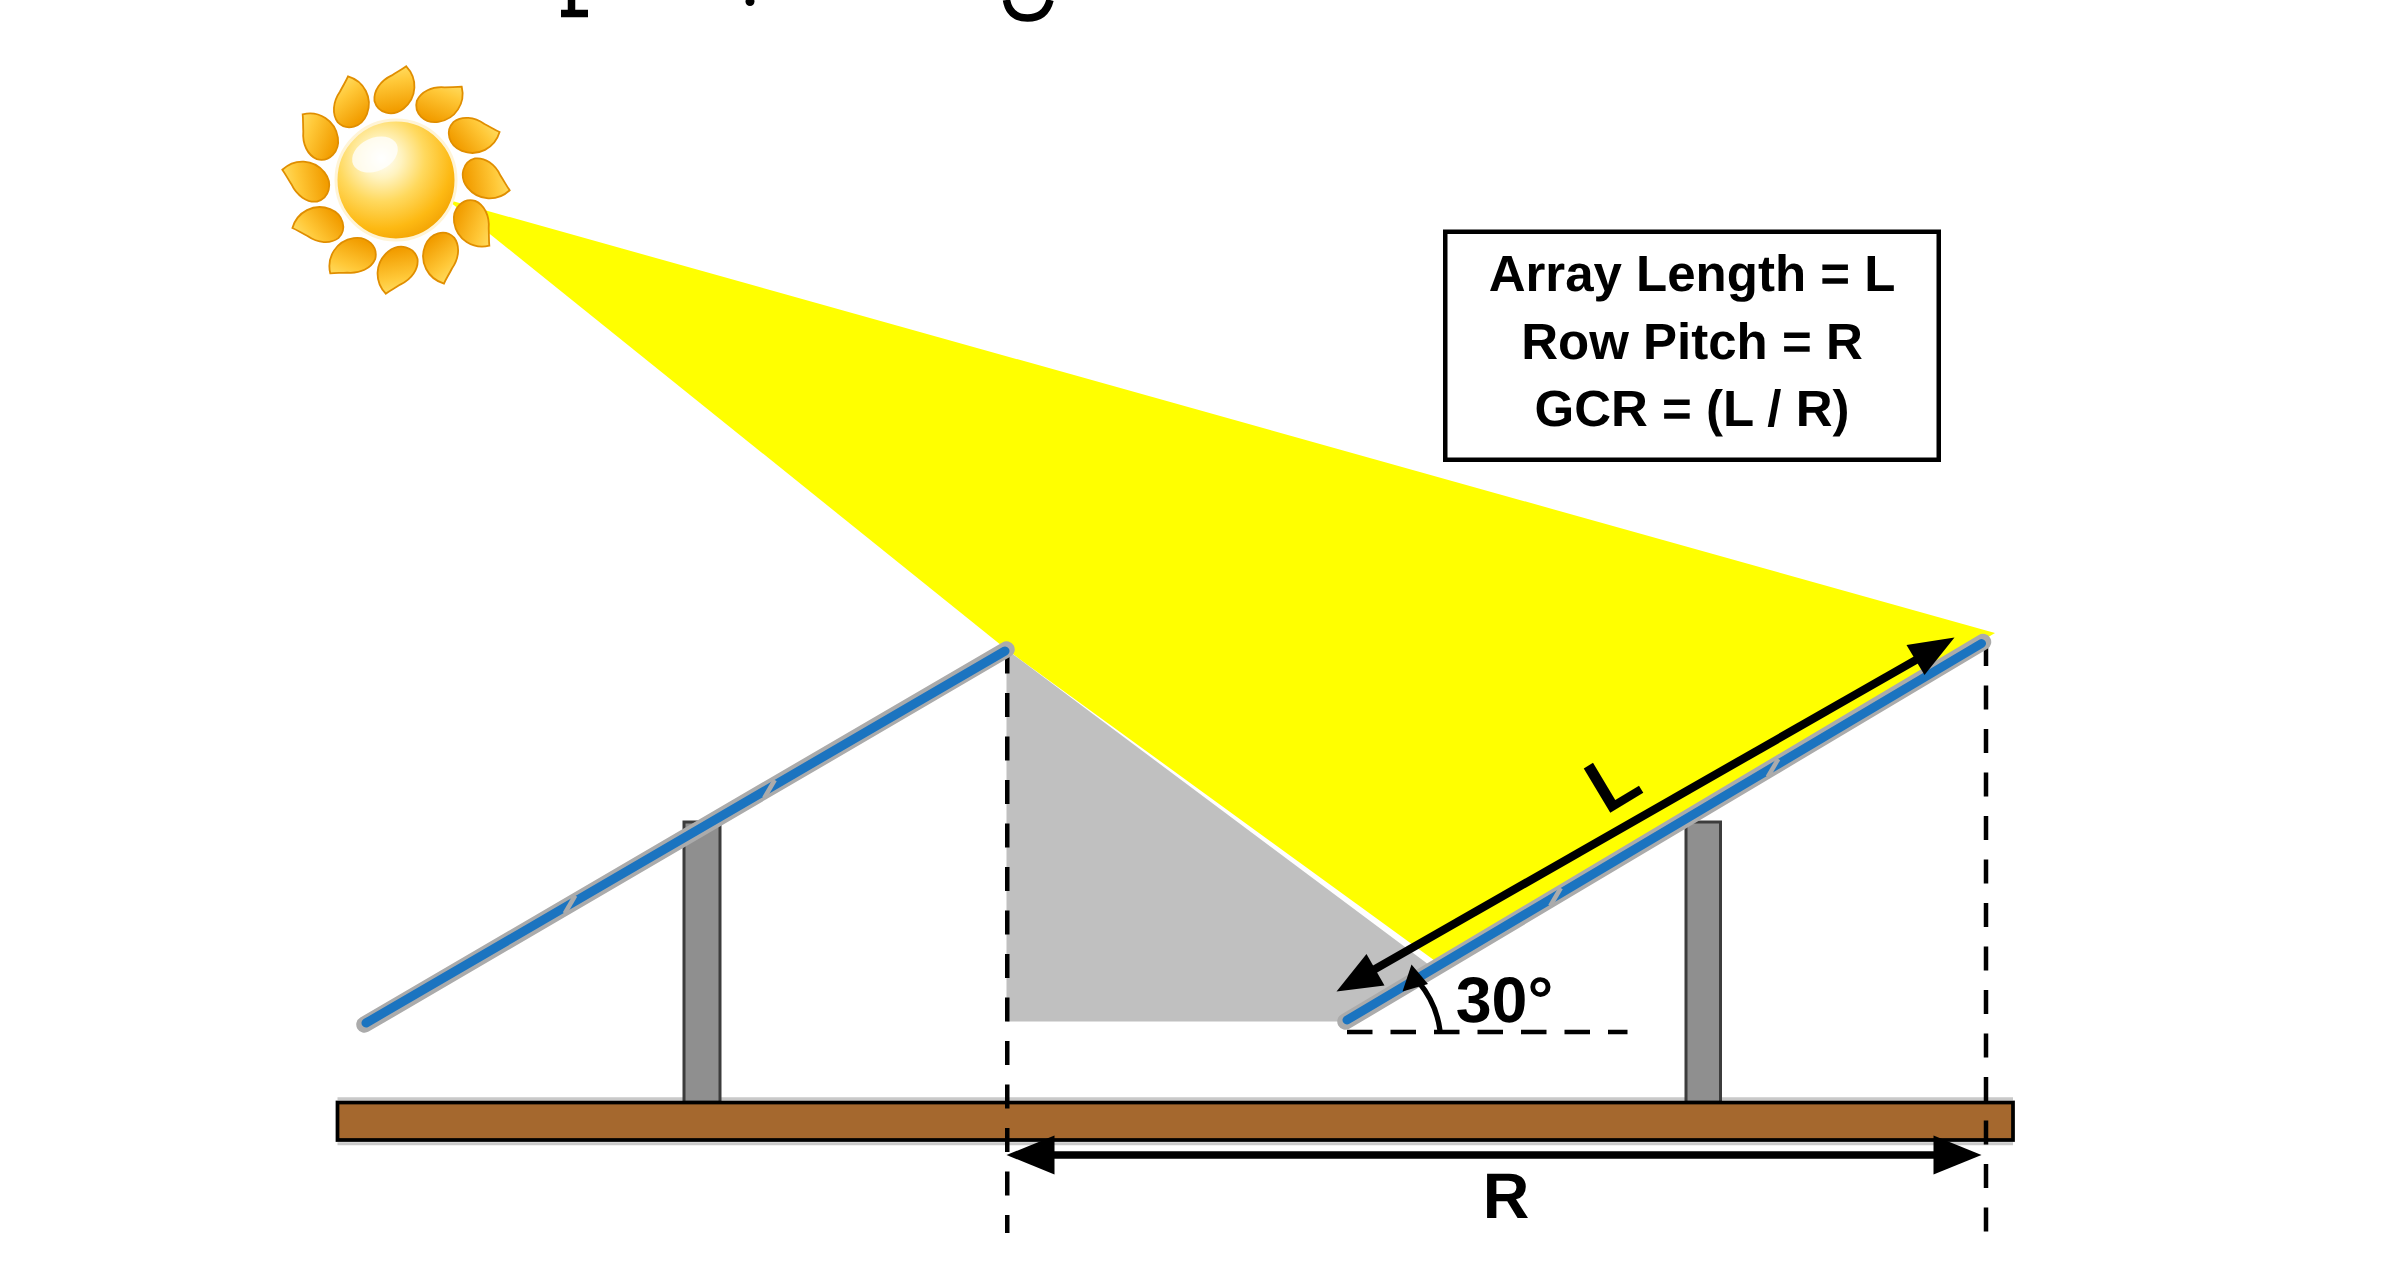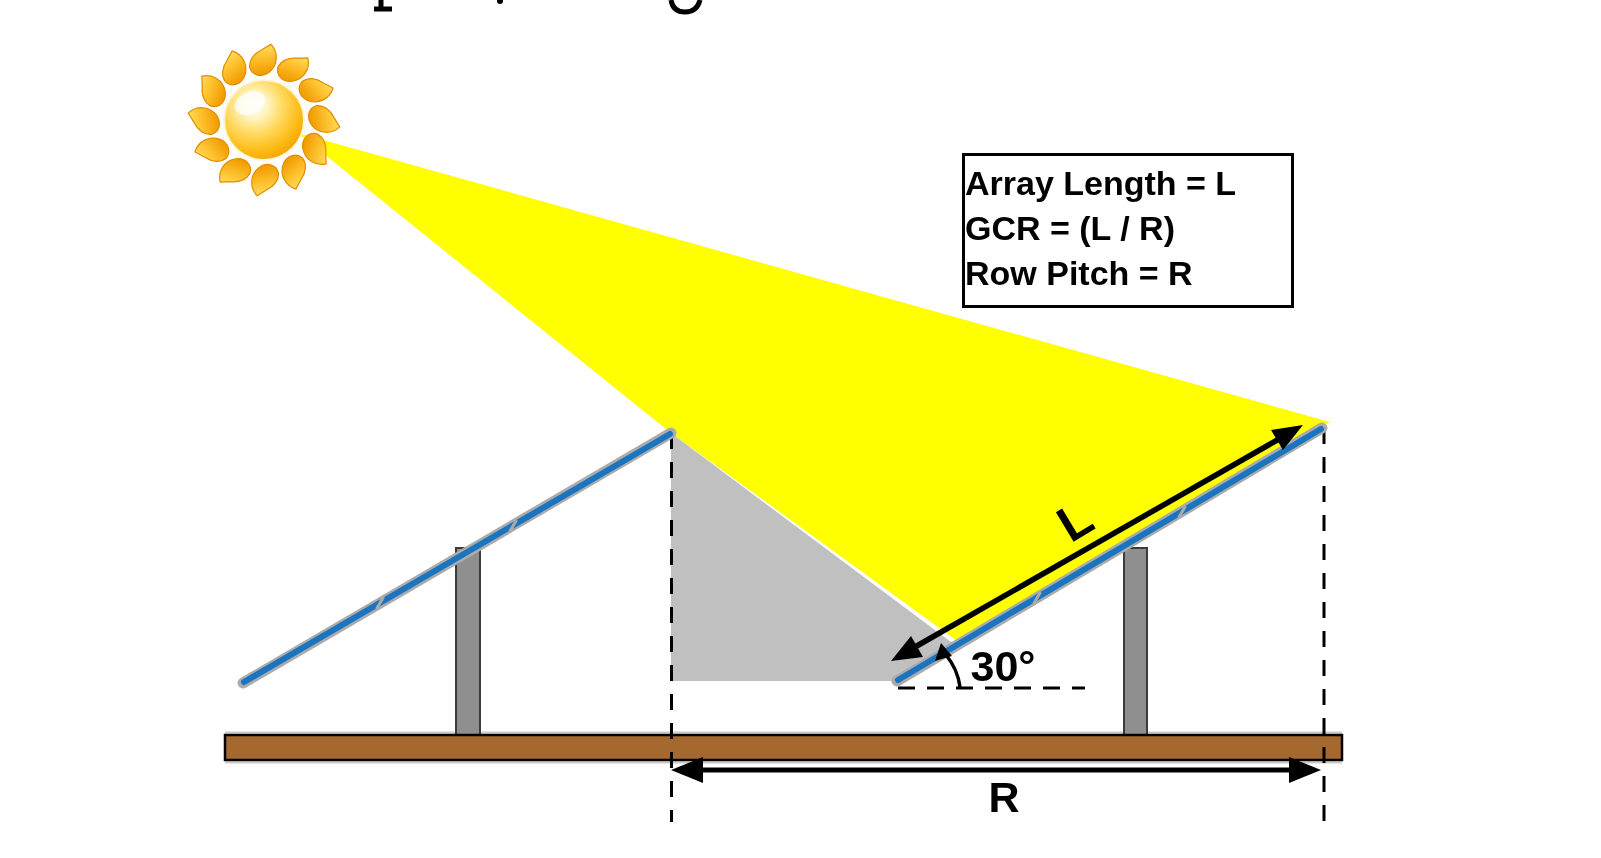--- a/index.html
+++ b/index.html
@@ -10,21 +10,21 @@
     overflow:hidden;
     font-family:"Liberation Sans",sans-serif;
   }
   .stage svg{position:absolute;left:0;top:0;}
   .legend{
     position:absolute;
     left:962px;top:153px;
     width:326px;height:144px;
     border:3px solid #000;
     background:#fff;
-    text-align:left;
+    text-align:center;
     font-weight:bold;
     font-size:34px;
     line-height:45px;
     padding-top:5px;
     color:#000;
   }
   .svg-label{
     font-family:"Liberation Sans",sans-serif;
     font-weight:bold;
     fill:#000;
@@ -147,17 +147,17 @@
       <ellipse cx="250" cy="103" rx="16" ry="11" fill="#ffffff" opacity="0.75" transform="rotate(-25 250 103)"></ellipse>
     </g>
 
     <text class="svg-label" x="1003" y="681" font-size="43" text-anchor="middle">30°</text>
     <text class="svg-label" font-size="50" text-anchor="middle" transform="translate(1075,521) rotate(-31)" dominant-baseline="central">L</text>
     <text class="svg-label" x="1004" y="812" font-size="43" text-anchor="middle">R</text>
   </svg>
 
   <div class="legend">
     <div>Array Length = L</div>
+    <div>Row Pitch = R</div>
     <div>GCR = (L / R)</div>
-    <div>Row Pitch = R</div>
   </div>
 
 </div>
 
 </body></html>

